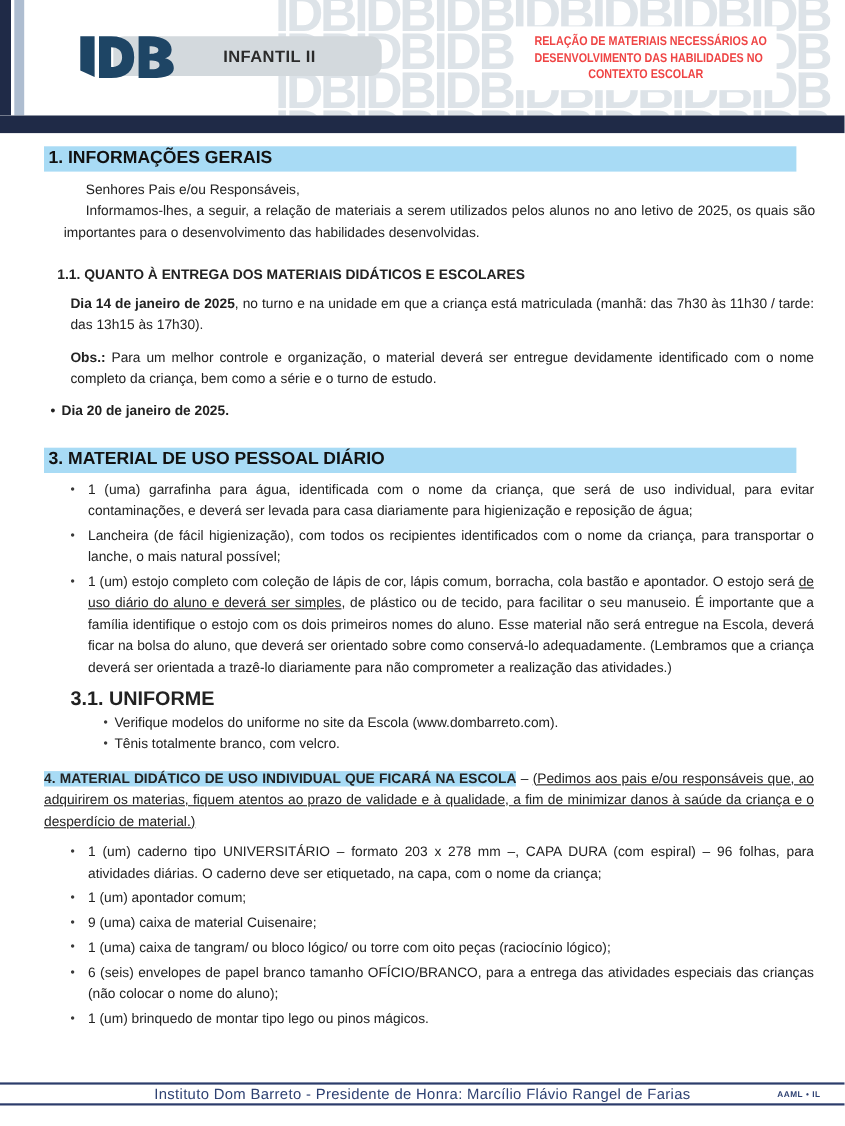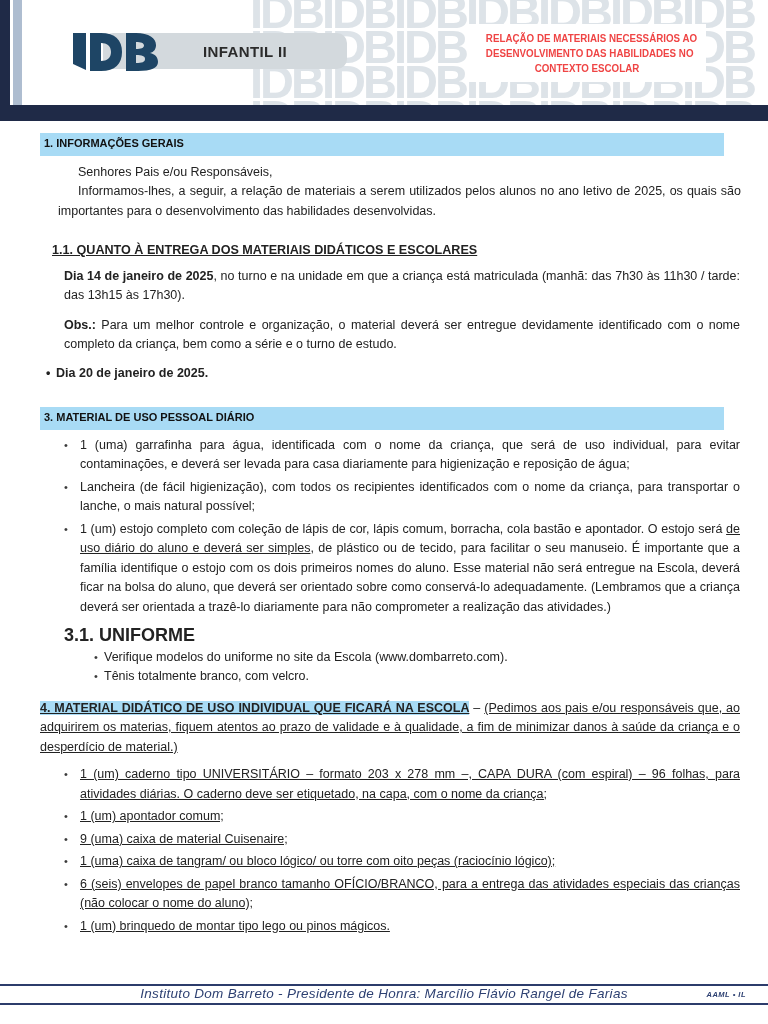--- a/index.html
+++ b/index.html
@@ -18,50 +18,50 @@
   .pill-label{font-weight:700;font-size:15px;color:#2b2b2b;letter-spacing:.4px;padding-left:40px;}
   .logo{position:absolute;left:70px;top:31px;}
   .title-box{position:absolute;left:468px;top:24px;width:238px;background:#fff;padding:7px 0 6px;
              text-align:center;color:#ef4444;font-weight:700;}
   .title-line{display:block;white-space:nowrap;font-size:11.5px;line-height:15px;
               transform:scaleX(.85);transform-origin:50% 50%;}
   .band{position:absolute;left:0;top:105px;width:768px;height:16px;background:#1f2a47;}
 
   
   .content{position:absolute;left:0;top:121px;right:0;font-size:12.5px;line-height:19.5px;}
-  .sec-bar{margin:0 44px 0 40px;background:#a8dbf5;font-weight:700;font-size:11px;
+  .sec-bar{margin:0 44px 0 40px;background:#a8dbf5;font-weight:700;font-size:16px;
            padding:1px 4px 2px 4px;color:#111;}
   .sec1-bar{margin-top:12px;}
   .sec2-bar{margin-top:12px;}
   .sec3-bar{margin-top:24px;}
   .p{text-align:justify;}
   .intro-p1{margin:7px 27px 0 58px;text-indent:20px;}
   .intro-p2{margin:0 27px 0 58px;text-indent:20px;}
-  .sub-h{font-weight:700;font-size:12.6px;margin:20px 28px 0 52px;text-decoration:underline;}
+  .sub-h{font-weight:700;font-size:12.6px;margin:20px 28px 0 52px;}
   .pind{margin:6px 28px 0 64px;}
   .pobs{margin:10px 28px 0 64px;}
   .b{font-weight:700;}
   .u{text-decoration:underline;}
   .bullet-line{position:relative;margin:9px 28px 0 46px;padding-left:10px;font-weight:700;}
   .bullet-line::before{content:"•";position:absolute;left:0;top:0;font-weight:700;color:#222;}
   .list{margin:6px 28px 0 62px;}
   .li{position:relative;padding-left:18px;text-align:justify;margin-bottom:3px;}
   .li::before{content:"•";position:absolute;left:2px;top:0;font-size:11px;color:#3a3a3a;}
   .sub-h2{font-weight:700;font-size:18px;margin:9px 28px 0 64px;}
   .mini-list{margin:2px 28px 0 94px;}
   .mini-li{position:relative;padding-left:10px;}
   .mini-li::before{content:"•";position:absolute;left:0;top:0;font-size:11px;color:#3a3a3a;}
   .sec4-p{margin:12px 28px 0 40px;text-align:justify;}
-  .hl{background:#a8dbf5;font-weight:700;text-decoration:underline;}
-  .list4{margin:8px 28px 0 62px;text-decoration:underline;}
+  .hl{background:#a8dbf5;font-weight:700;}
+  .list4{margin:8px 28px 0 62px;}
 
   
   .footer{position:absolute;left:0;top:984px;width:768px;}
   .rule{height:2px;background:#2c3c6b;}
-  .frow{position:relative;height:17px;display:flex;justify-content:center;font-style:italic;}
+  .frow{position:relative;height:17px;display:flex;align-items:center;justify-content:center;}
   .ftext{color:#2e4172;font-size:13.5px;letter-spacing:.3px;}
   .fcode{position:absolute;right:22px;top:4px;color:#2e4172;font-size:7.5px;font-weight:700;letter-spacing:.5px;}
 </style>
 </head>
 <body>
 
 <div class="page">
 
   <div class="header">
     <div class="pattern">IDB IDB IDB IDB IDB IDB IDB IDB IDB IDB IDB IDB IDB IDB IDB IDB IDB IDB IDB IDB IDB IDB IDB IDB IDB IDB IDB IDB IDB IDB</div>

